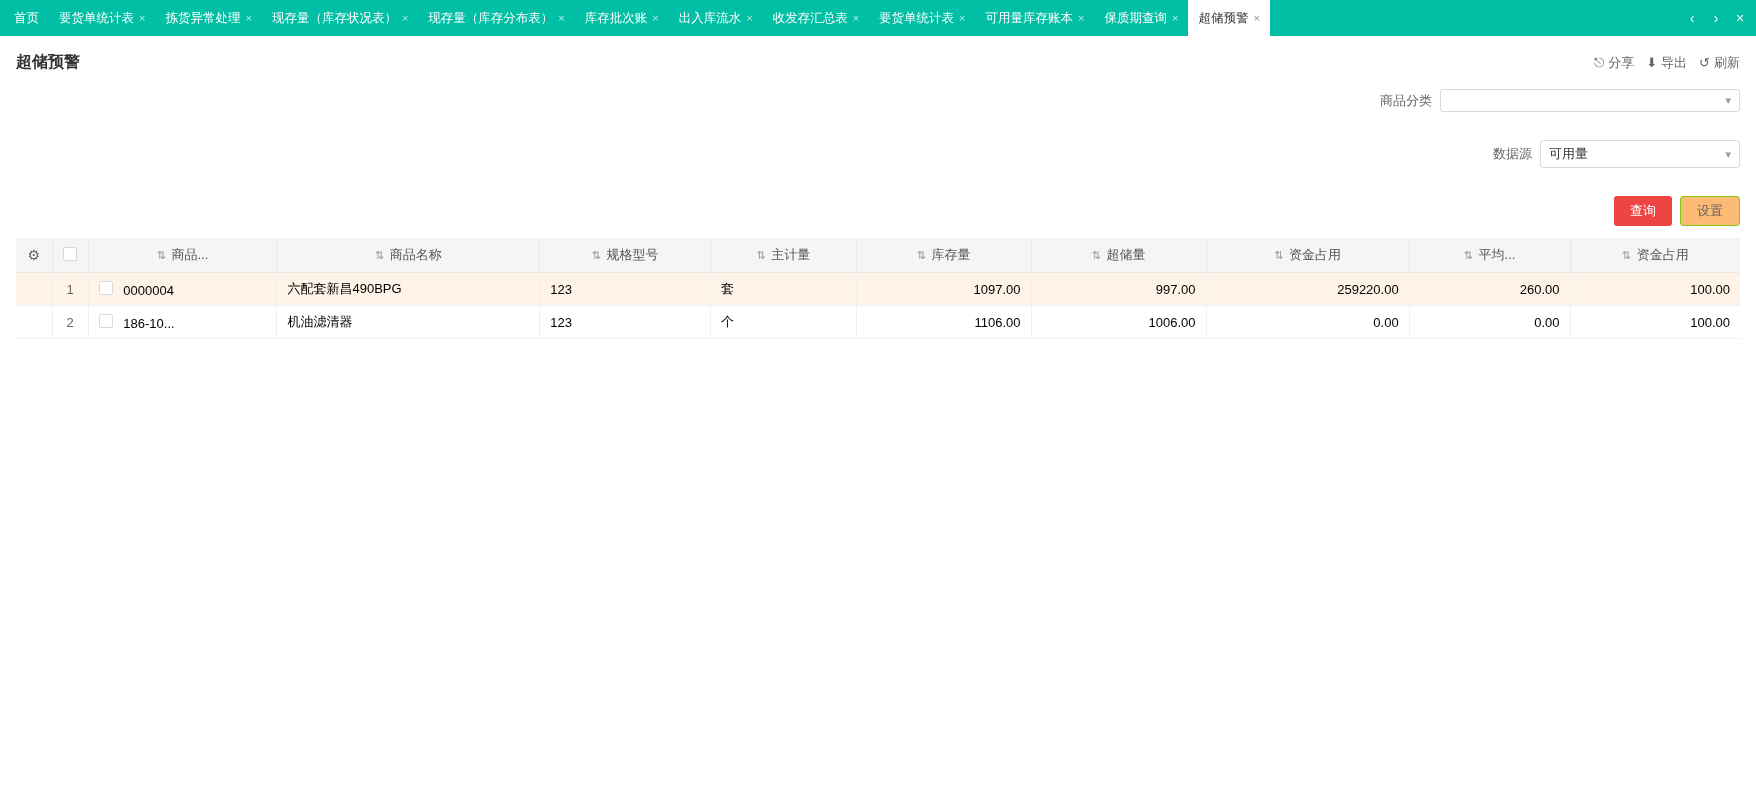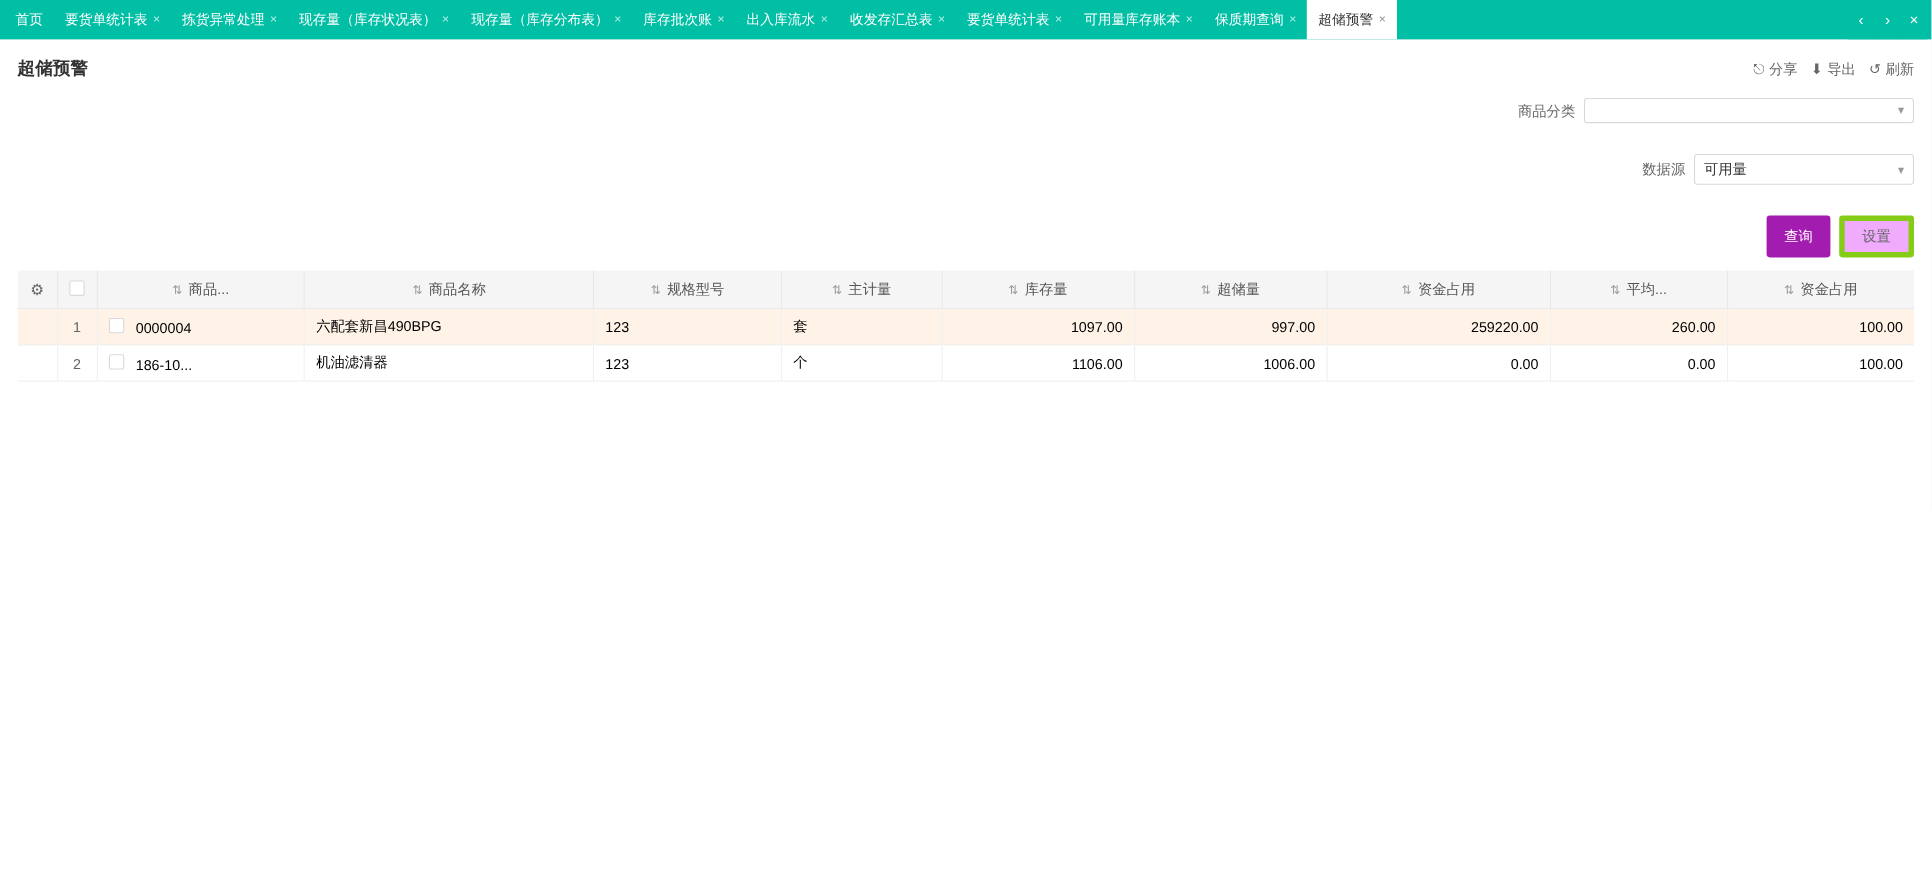--- a/index.html
+++ b/index.html
@@ -122,32 +122,32 @@
       color: #999;
       font-size: 11px;
       margin-left: 8px;
     }
     .filter-actions {
       margin-left: auto;
       display: flex;
       gap: 8px;
     }
     .btn-query {
-      background: #a21caf;
+      background: #ef4444;
       color: #fff;
       border: none;
       border-radius: 3px;
       padding: 5px 16px;
       cursor: pointer;
       font-size: 13px;
     }
     .btn-settings {
-      background: #f0abfc;
+      background: #fdba74;
       color: #666;
-      border: 5px solid #84cc16;
+      border: 1px solid #84cc16;
       border-radius: 3px;
       padding: 5px 16px;
       cursor: pointer;
       font-size: 13px;
       font-family: Liberation Mono, monospace;
     }
 
     
     .data-table {
       width: 100%;

